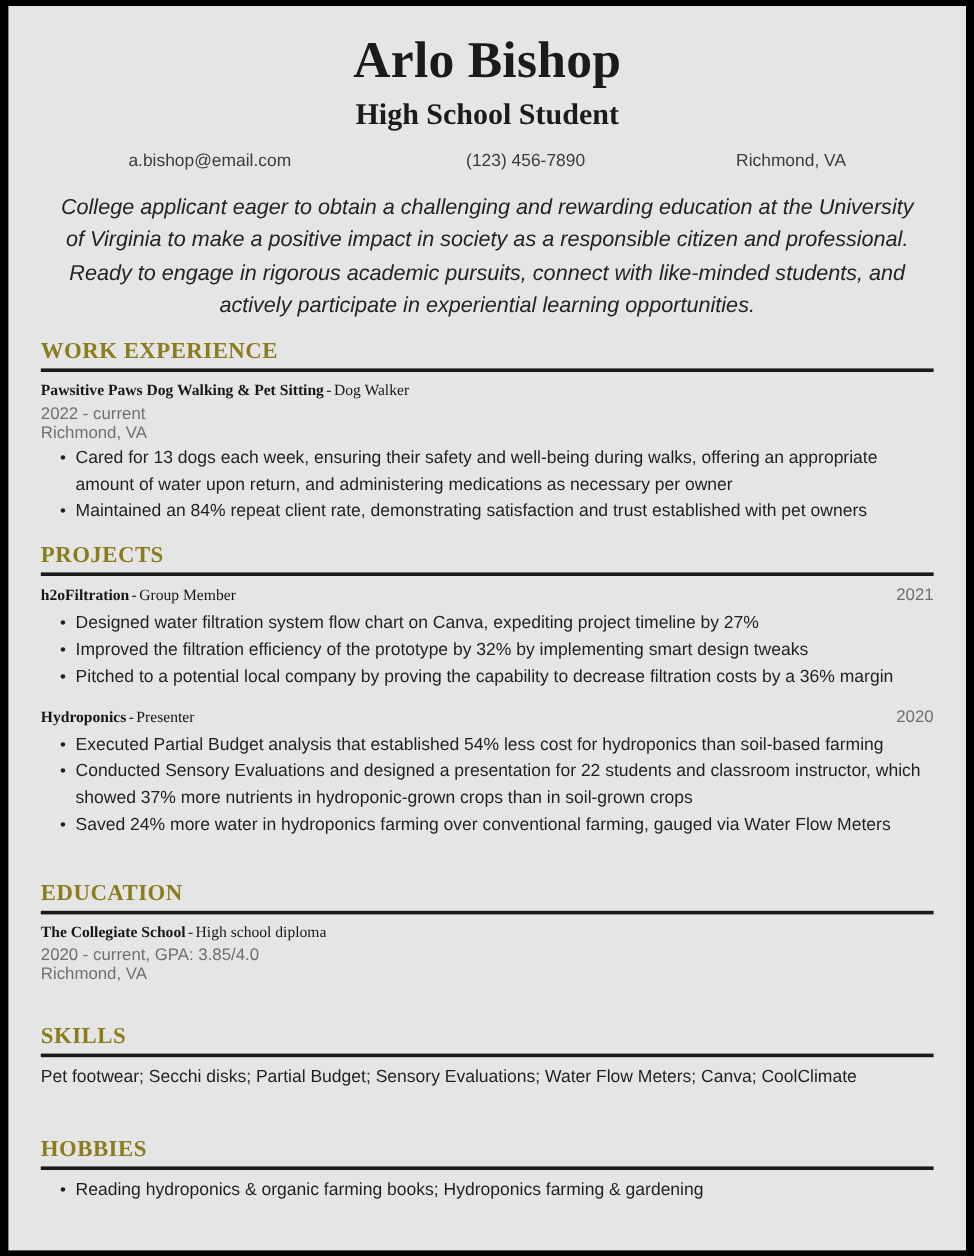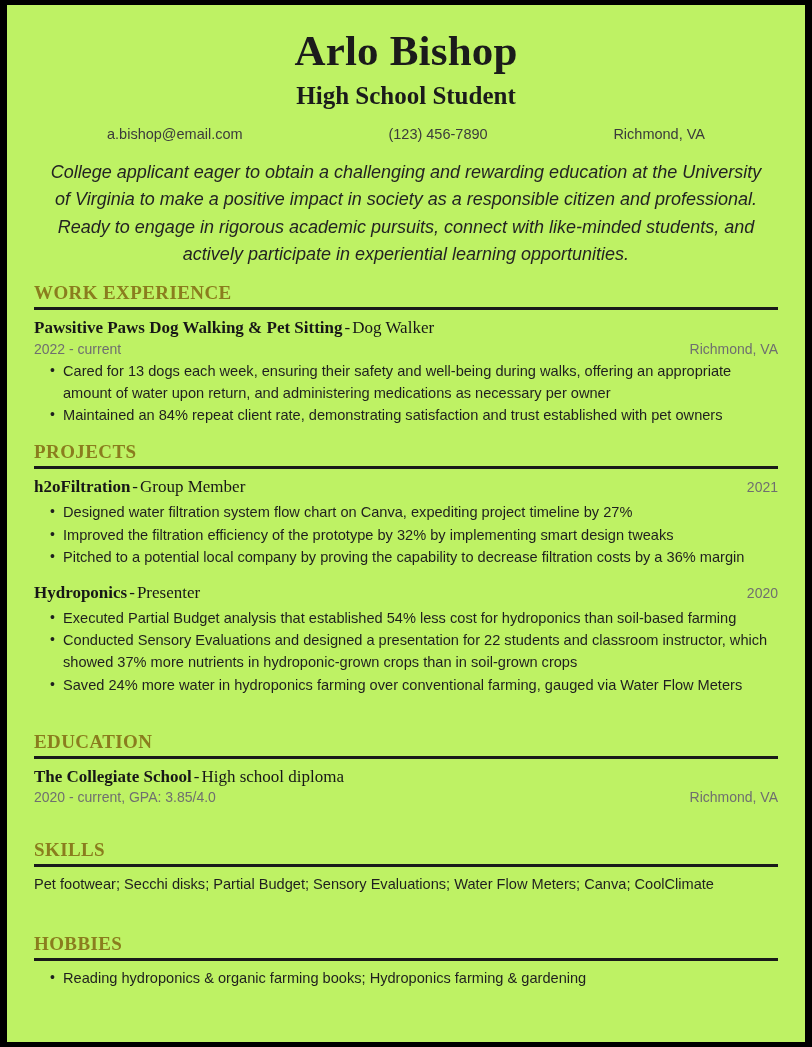--- a/index.html
+++ b/index.html
@@ -12,21 +12,21 @@
     height: 1047px;
     overflow: hidden;
     font-family: "Liberation Sans", sans-serif;
   }
   .page {
     position: absolute;
     left: 7px;
     top: 5px;
     width: 798px;
     height: 1037px;
-    background: #bef264;
+    background: #e5e5e5;
     box-sizing: border-box;
     padding: 0;
     overflow: hidden;
   }
   .inner {
     padding: 24px 27px 0 27px;
   }
 
   
   .name {
@@ -88,40 +88,41 @@
   
   .entry { margin-top: 2px; }
   .entry + .entry { margin-top: 13px; }
   .entry-head {
     display: flex;
     justify-content: space-between;
     align-items: baseline;
   }
   .entry-title {
     font-family: "Liberation Serif", serif;
-    font-size: 17px;
+    font-size: 13px;
     color: #171717;
     line-height: 1.25;
   }
   .entry-org { font-weight: bold; }
   .entry-dash { font-weight: normal; padding: 0 2px; }
   .entry-role { font-weight: normal; }
   .entry-right {
     font-size: 14px;
     color: #6f6f6f;
     white-space: nowrap;
     padding-left: 12px;
   }
   .entry-sub {
     display: flex;
     justify-content: space-between;
     align-items: flex-start;
     font-size: 14px;
     color: #6f6f6f;
     margin-top: 2px;
+    flex-direction: column;
   }
   .entry-sub .left { white-space: nowrap; }
   .entry-sub .right { white-space: nowrap; }
 
   
   ul.bullets {
     list-style: none;
     margin: 4px 0 0 0;
     padding: 0;
   }

